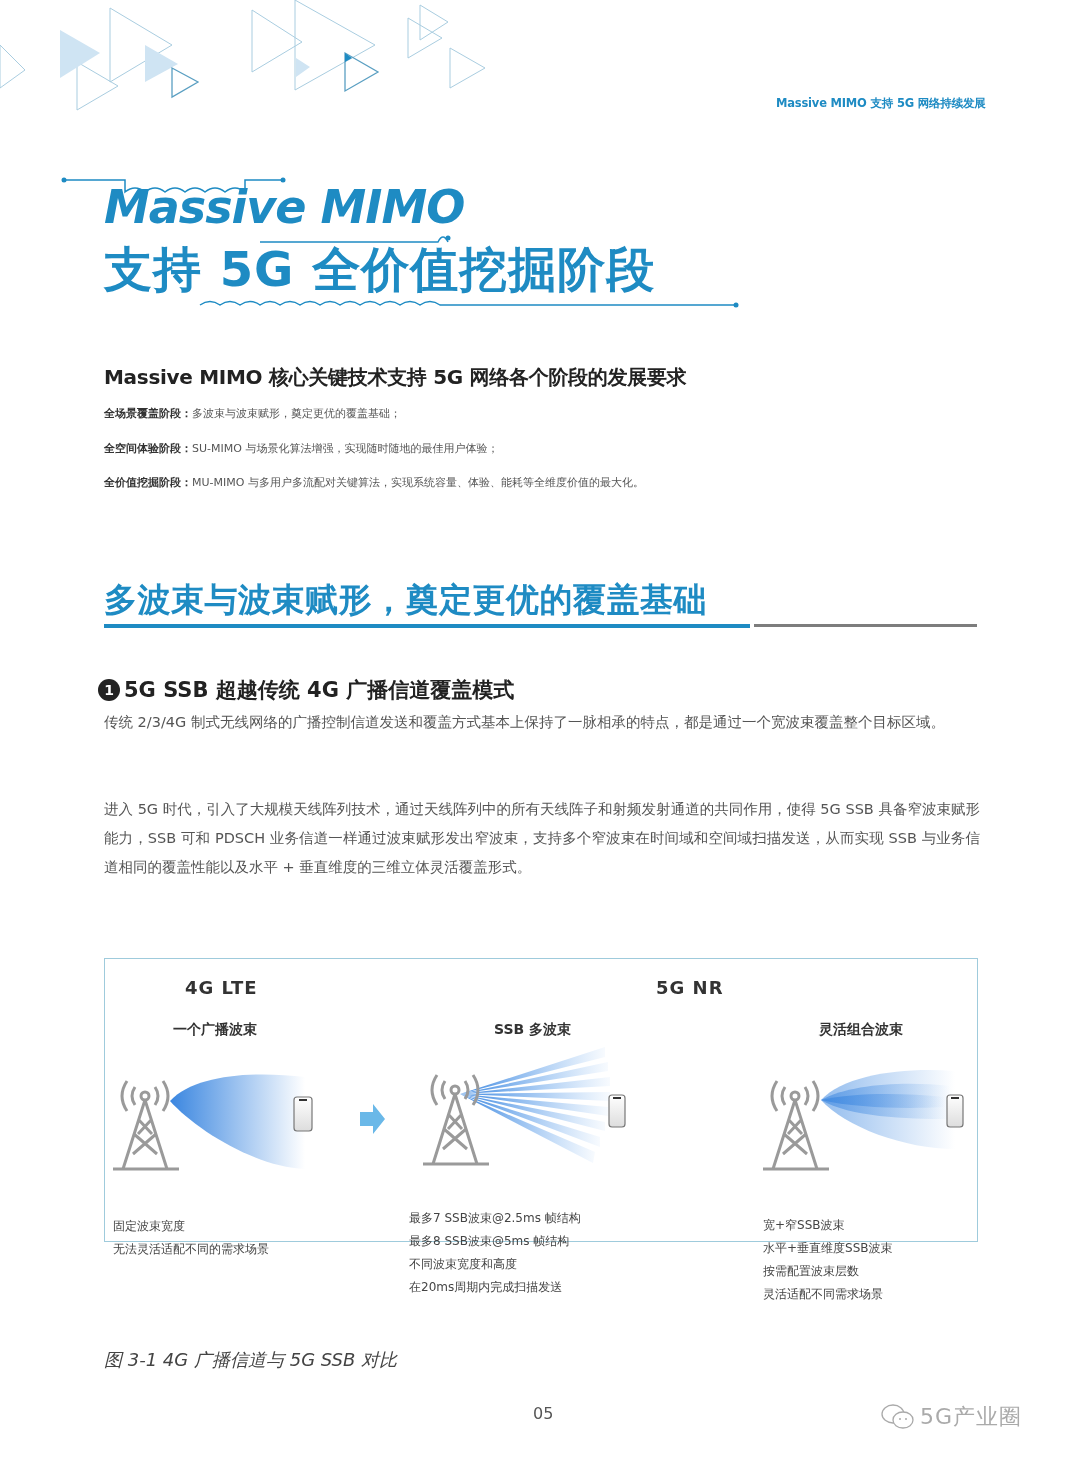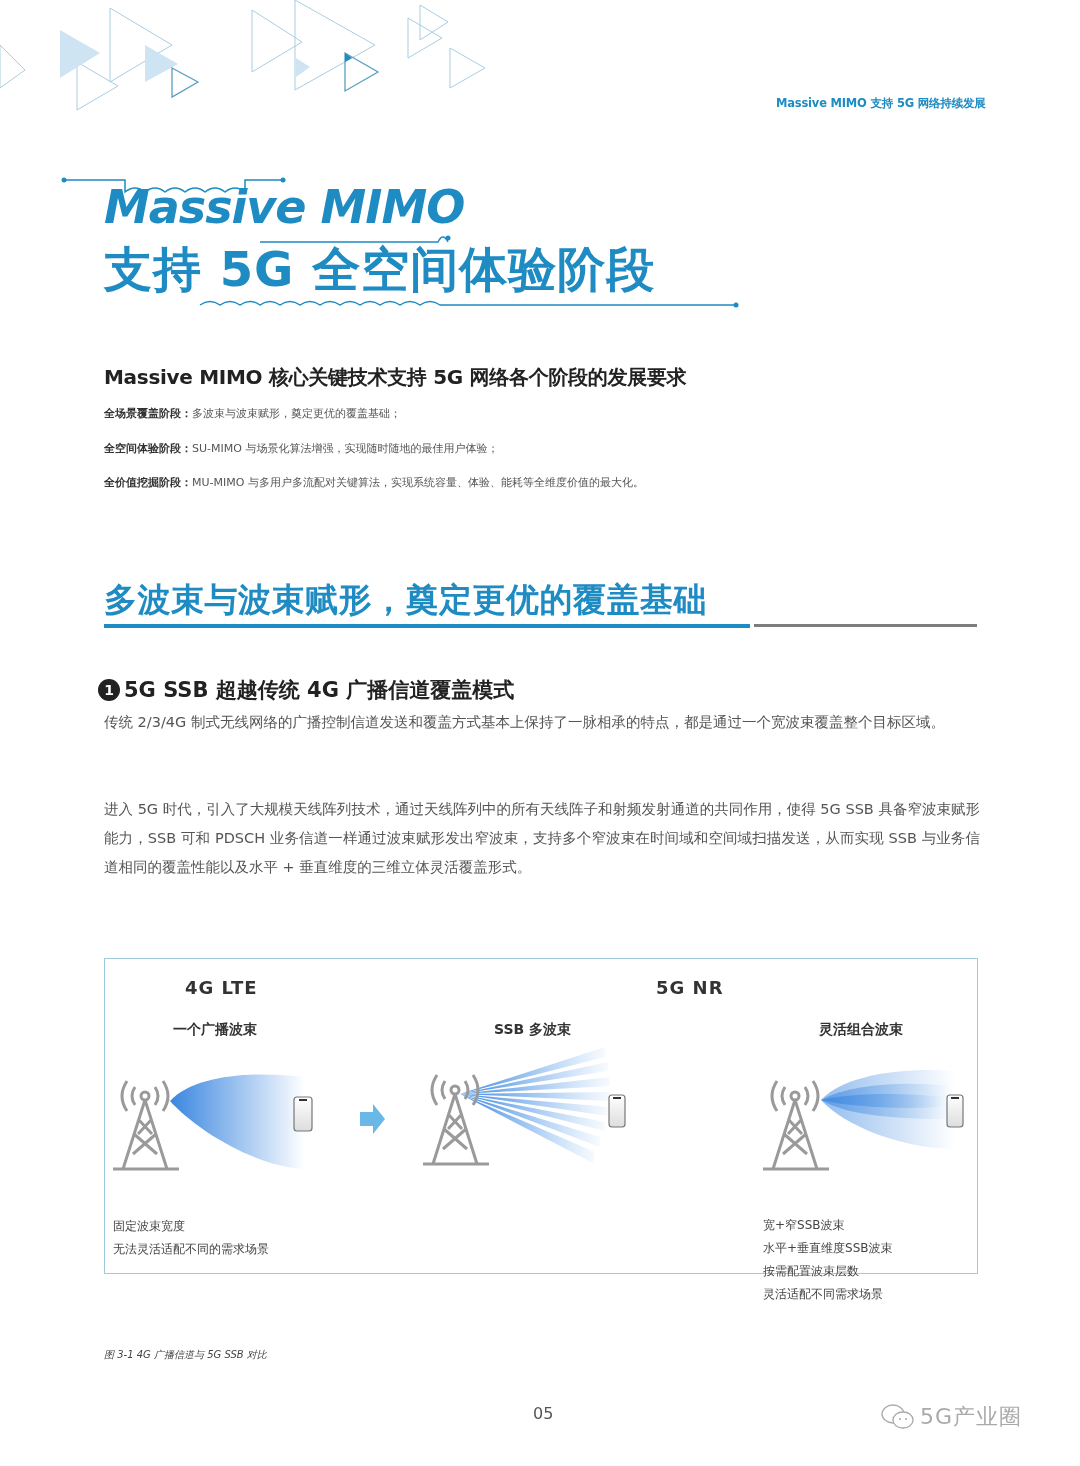--- a/index.html
+++ b/index.html
@@ -22,28 +22,28 @@
 
     .section-title { left:104px; top:578px; font-size:33px; font-weight:bold; color:#1e8bc3; white-space:nowrap; letter-spacing:0.5px;text-align:center; }
     .rule-blue { left:104px; top:624px; width:646px; height:4px; background:#1e8bc3; }
     .rule-gray { left:754px; top:624px; width:223px; height:3px; background:#7d7d7d; }
 
     .sub-heading { left:98px; top:676px; font-size:21px; font-weight:bold; color:#222; white-space:nowrap; display:flex; align-items:center; }
     .num-badge { display:inline-flex; width:22px; height:22px; border-radius:50%; background:#222; color:#fff; font-size:14px; align-items:center; justify-content:center; margin-right:4px; }
 
     .para { left:104px; width:876px; font-size:14.5px; line-height:29px; color:#555; text-align:justify; }
 
-    .figure { left:104px; top:958px; width:874px; height:316px; border:1.5px solid #9fcbdc; }
+    .figure { left:104px; top:958px; width:874px; height:284px; border:1.5px solid #9fcbdc; }
     .fig-label { position:absolute; font-size:18px; font-weight:bold; color:#333; white-space:nowrap; letter-spacing:1px; }
     .fig-sub { position:absolute; font-size:14px; font-weight:bold; color:#333; white-space:nowrap; }
     .fig-desc { position:absolute; font-size:12px; color:#444; line-height:23px; white-space:nowrap; }
     .fig-desc div { height:23px; }
     .fig-svg { position:absolute; left:0; top:0; width:874px; height:382px; }
 
-    .caption { left:104px; top:1348px; font-size:10px; font-style:italic; color:#444; white-space:nowrap; }
+    .caption { left:104px; top:1348px; font-size:18px; font-style:italic; color:#444; white-space:nowrap; }
     .page-num { left:533px; top:1404px; font-size:16px; color:#555; }
     .watermark { left:880px; top:1402px; display:flex; align-items:center; gap:4px; }
     .watermark span { font-size:22px; color:#aaa; letter-spacing:1px; }
   </style>
 </head>
 <body>
 
 <svg class="deco" viewBox="0 0 540 130">
   <g fill="none" stroke="#a9cde0" stroke-width="1">
     <polygon points="0,45 25,70 0,88"></polygon>
@@ -77,21 +77,21 @@
       <path d="M140,135 Q150,128 160,135 Q170,128 180,135 Q190,128 200,135 Q210,128 220,135 Q230,128 240,135 Q250,128 260,135 Q270,128 280,135 Q290,128 300,135 Q310,128 320,135 Q330,128 340,135 Q350,128 360,135 Q370,128 380,135 H676"></path>
     </g>
     <g fill="#1e8bc3">
       <circle cx="4" cy="10" r="2.5"></circle>
       <circle cx="223" cy="10" r="2.5"></circle>
       <circle cx="388" cy="68" r="2.5"></circle>
       <circle cx="676" cy="135" r="2.5"></circle>
     </g>
   </svg>
   <div class="title-line1">Massive MIMO</div>
-  <div class="title-line2">支持 5G 全空间体验阶段</div>
+  <div class="title-line2">支持 5G 全价值挖掘阶段</div>
 </div>
 
 <div class="abs summary-heading">Massive MIMO 核心关键技术支持 5G 网络各个阶段的发展要求</div>
 <div class="abs stage" style="top:406px;"><b>全场景覆盖阶段：</b><span>多波束与波束赋形，奠定更优的覆盖基础；</span></div>
 <div class="abs stage" style="top:441px;"><b>全空间体验阶段：</b><span>SU-MIMO 与场景化算法增强，实现随时随地的最佳用户体验；</span></div>
 <div class="abs stage" style="top:475px;"><b>全价值挖掘阶段：</b><span>MU-MIMO 与多用户多流配对关键算法，实现系统容量、体验、能耗等全维度价值的最大化。</span></div>
 
 <div class="abs section-title">多波束与波束赋形，奠定更优的覆盖基础</div>
 <div class="abs rule-blue"></div>
 <div class="abs rule-gray"></div>
@@ -178,20 +178,26 @@
   <div class="fig-label" style="left:551px; top:18px;">5G  NR</div>
 
   <div class="fig-sub" style="left:68px; top:62px;">一个广播波束</div>
   <div class="fig-sub" style="left:389px; top:62px;">SSB 多波束</div>
   <div class="fig-sub" style="left:714px; top:62px;">灵活组合波束</div>
 
   <div class="fig-desc" style="left:8px; top:256px;">
     <div>固定波束宽度</div>
     <div>无法灵活适配不同的需求场景</div>
   </div>
+  <div class="fig-desc" style="left:304px; top:248px;">
+    <div>最多7 SSB波束@2.5ms 帧结构</div>
+    <div>最多8 SSB波束@5ms 帧结构</div>
+    <div>不同波束宽度和高度</div>
+    <div>在20ms周期内完成扫描发送</div>
+  </div>
   <div class="fig-desc" style="left:658px; top:255px;">
     <div>宽+窄SSB波束</div>
     <div>水平+垂直维度SSB波束</div>
     <div>按需配置波束层数</div>
     <div>灵活适配不同需求场景</div>
   </div>
 </div>
 
 <div class="abs caption">图 3-1  4G 广播信道与 5G SSB 对比</div>
 

